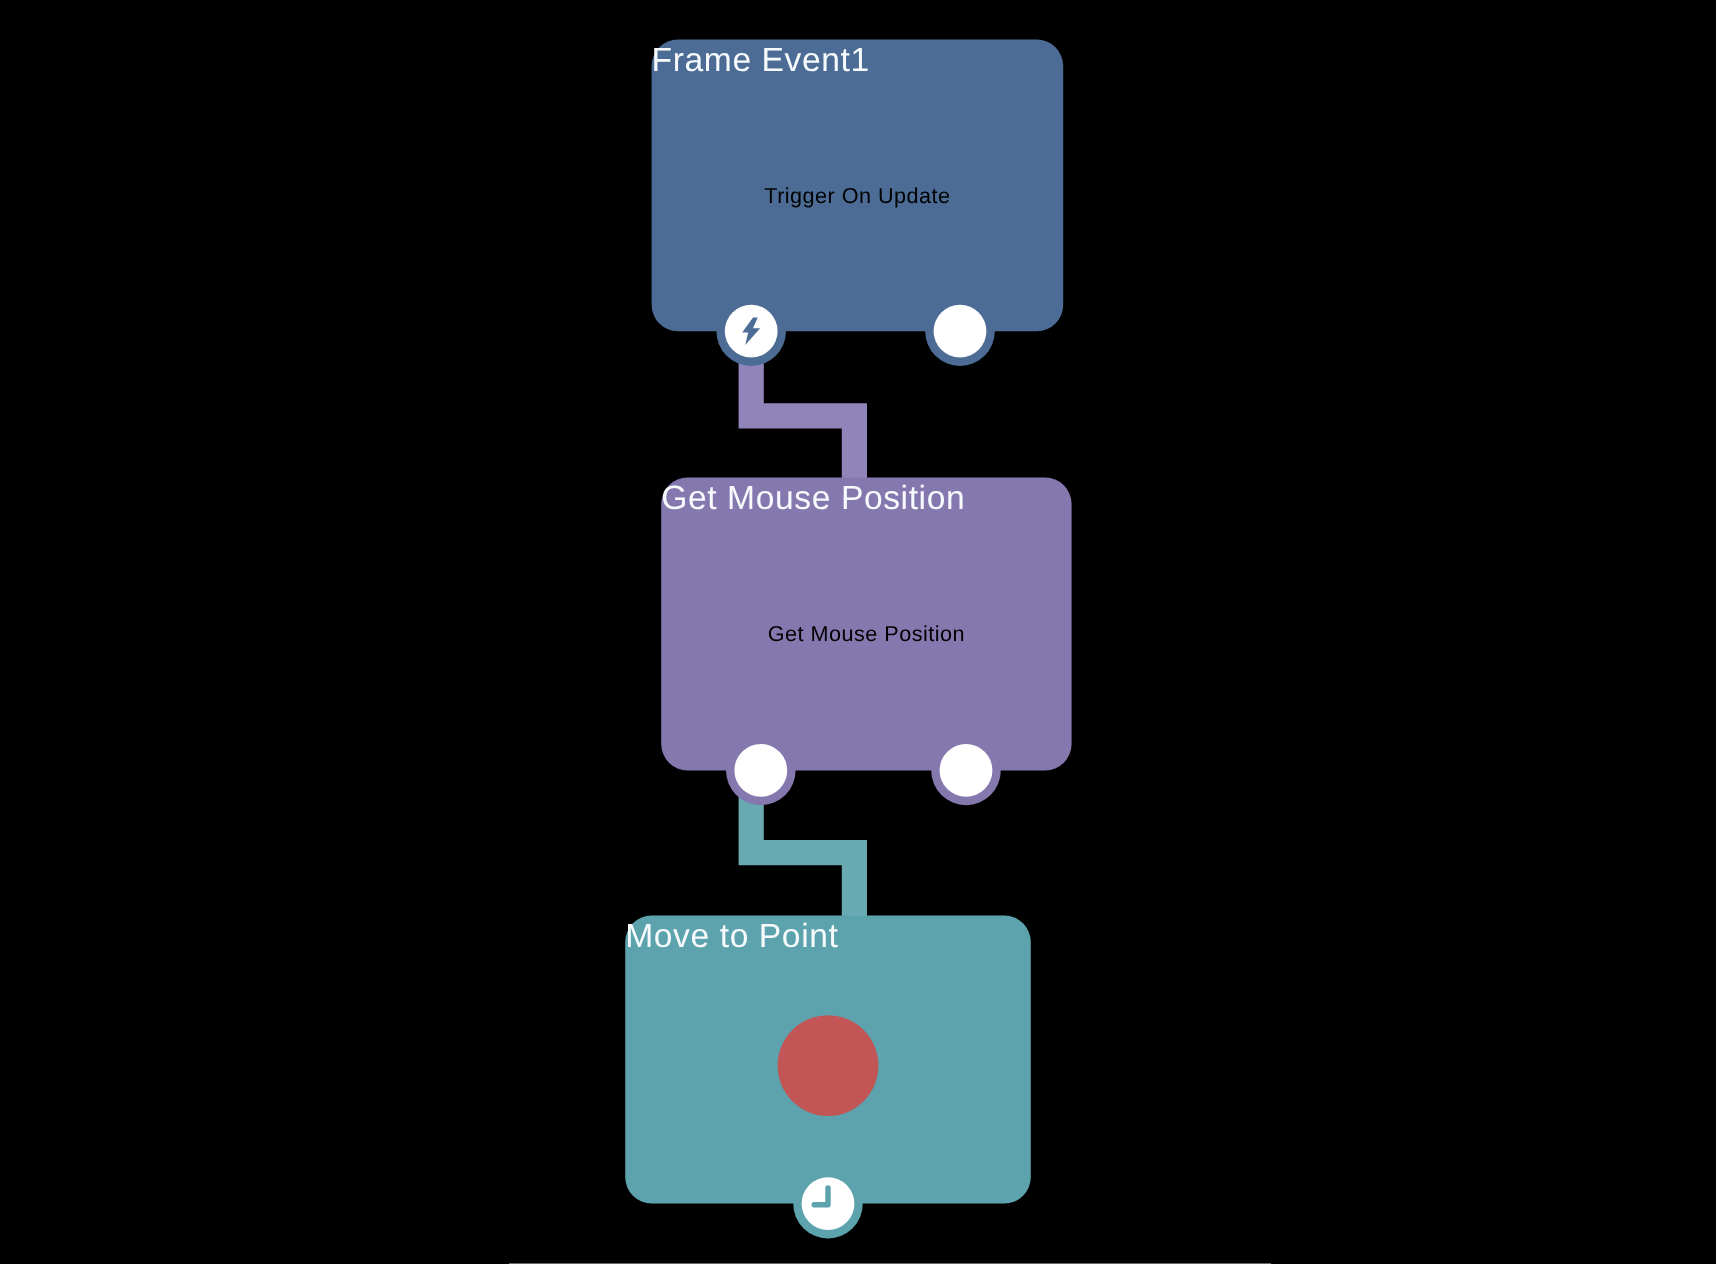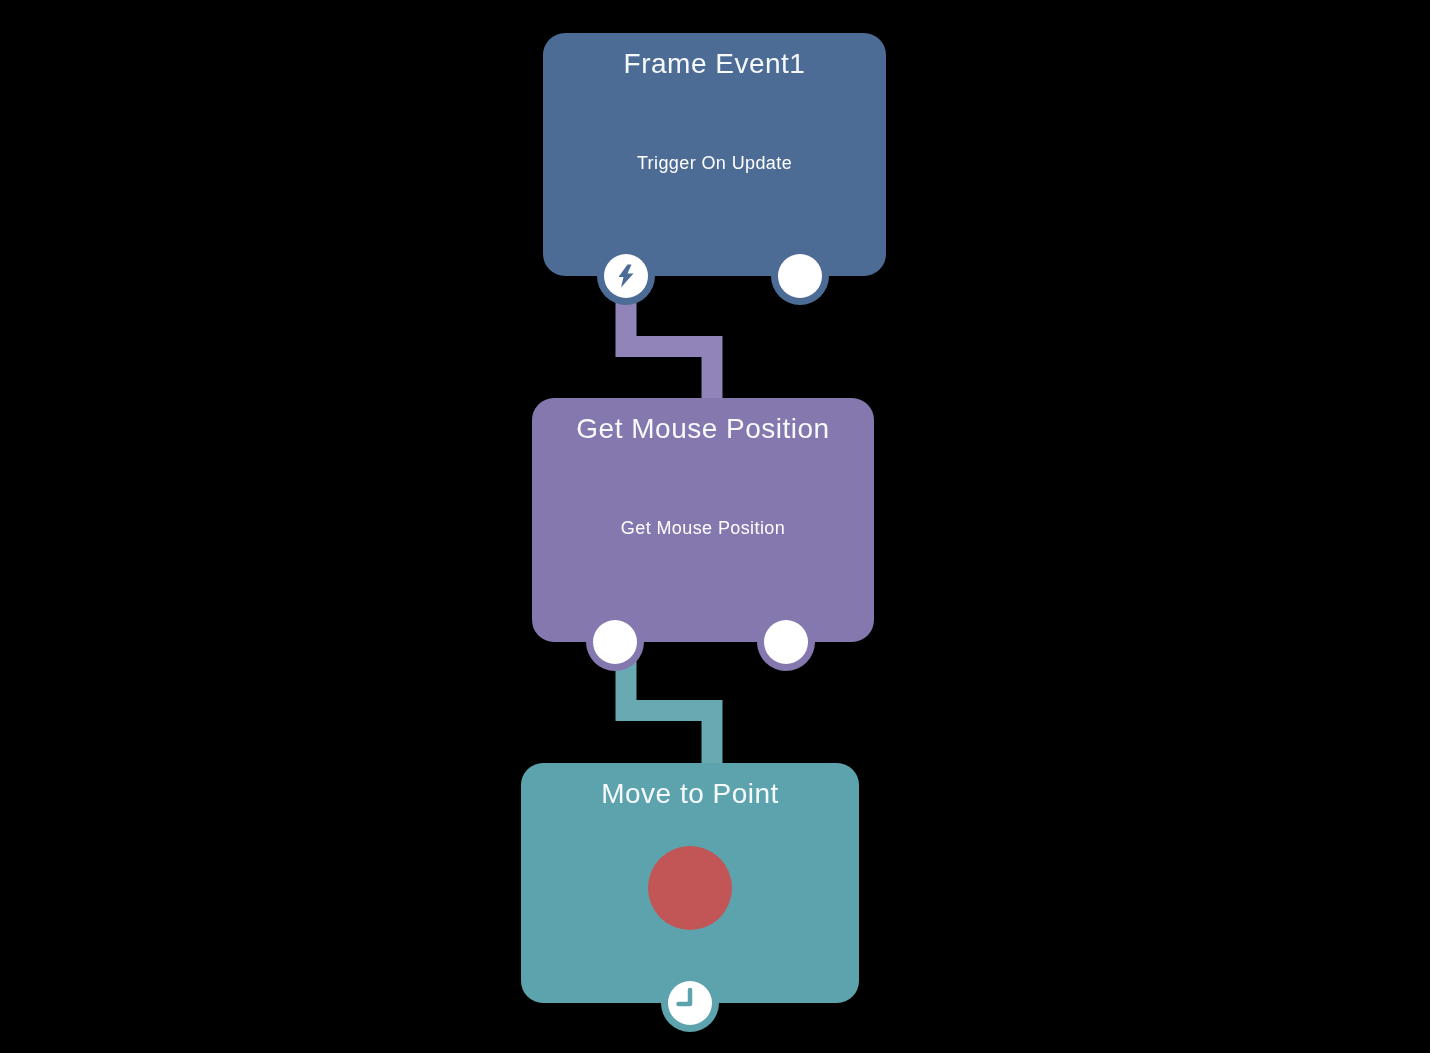--- a/index.html
+++ b/index.html
@@ -26,41 +26,40 @@
     stroke-linecap: butt;
   }
 
   .node {
     position: absolute;
     border-radius: 22px;
     z-index: 2;
     color: #fff;
   }
   .node-1 { left: 543px; top: 33px;  width: 343px; height: 243px; }
-  .node-2 { left: 532px; top: 398px; width: 342px; height: 244px; }
+  .node-2 { left: 551px; top: 398px; width: 342px; height: 244px; }
   .node-3 { left: 521px; top: 763px; width: 338px; height: 240px; }
 
   .node-title {
-    padding-top: 15px;
-    text-align: center;
+    padding-top: 1px;
     font-size: 28px;
     font-weight: 400;
     letter-spacing: 0.5px;
     color: #f7fafc;
   }
   .node-subtitle {
     position: absolute;
     top: 120px;
     left: 0;
     width: 100%;
     text-align: center;
     font-size: 18px;
     font-weight: 400;
     letter-spacing: 0.4px;
-    color: #ffffff;
+    color: #000000;
   }
 
   .port {
     position: absolute;
     bottom: 0;
     width: 0;
     height: 0;
   }
   .port .bump {
     position: absolute;

